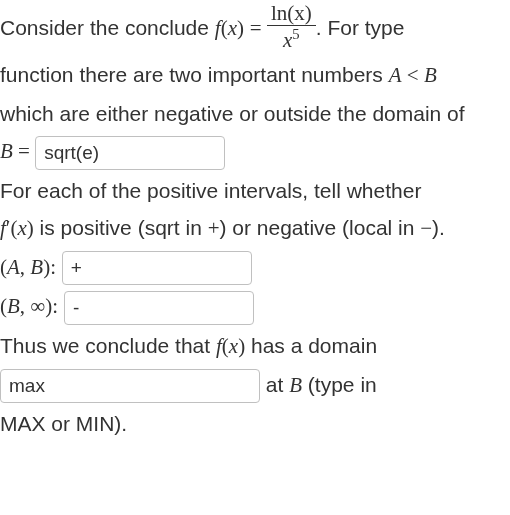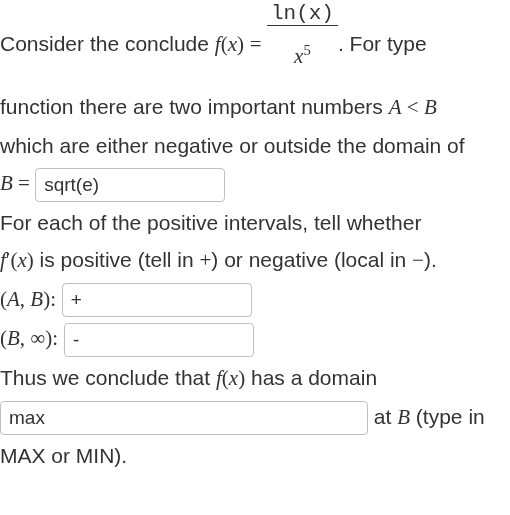--- a/index.html
+++ b/index.html
@@ -32,26 +32,25 @@
       vertical-align: middle;
       text-align: center;
       font-family: 'Times New Roman', Times, serif;
       line-height: 1.1;
       position: relative;
       top: -2px;
     }
     .frac .num {
       display: block;
       padding: 0 4px;
-      font-family: Liberation Mono, monospace;
     }
     .frac .den {
       display: block;
       border-top: 1px solid #333;
-      padding: 16px 4px;
+      padding: 0 4px;
     }
     .sup {
       font-size: 0.7em;
       vertical-align: super;
     }
     .line {
       margin: 4px 0;
     }
     .input-field {
       font-size: 19px;
@@ -61,21 +60,21 @@
       background: #fff;
       color: #333;
       height: 34px;
       vertical-align: middle;
       font-family: Arial, Helvetica, sans-serif;
     }
     .input-medium {
       width: 190px;
     }
     .input-wide {
-      width: 368px;
+      width: 260px;
     }
     .prime {
       font-family: 'Times New Roman', Times, serif;
     }
   </style>
 </head>
 <body>
 
 <div class="content">
 
@@ -101,21 +100,21 @@
   <div class="line">
     <span class="math-i">B</span><span class="math-r"> = </span>
     <input type="text" class="input-field input-medium" value="sqrt(e)" style="">
   </div>
 
   <div class="line">
     <span>For each of the positive intervals, tell whether</span>
   </div>
 
   <div class="line">
-    <span class="math-i">f</span><span class="prime">′</span><span class="math-r">(</span><span class="math-i">x</span><span class="math-r">)</span><span> is positive (tell in </span><span class="math-r">+</span><span>) or negative (local in </span><span class="math-r">−</span><span>).</span>
+    <span class="math-i">f</span><span class="prime">′</span><span class="math-r">(</span><span class="math-i">x</span><span class="math-r">)</span><span> is positive (sqrt in </span><span class="math-r">+</span><span>) or negative (local in </span><span class="math-r">−</span><span>).</span>
   </div>
 
   <div class="line">
     <span class="math-r">(</span><span class="math-i">A</span><span class="math-r">, </span><span class="math-i">B</span><span class="math-r">):</span>
     <input type="text" class="input-field input-medium" value="+" style="">
   </div>
 
   <div class="line">
     <span class="math-r">(</span><span class="math-i">B</span><span class="math-r">, </span><span class="math-r">∞</span><span class="math-r">):</span>
     <input type="text" class="input-field input-medium" value="-" style="">

